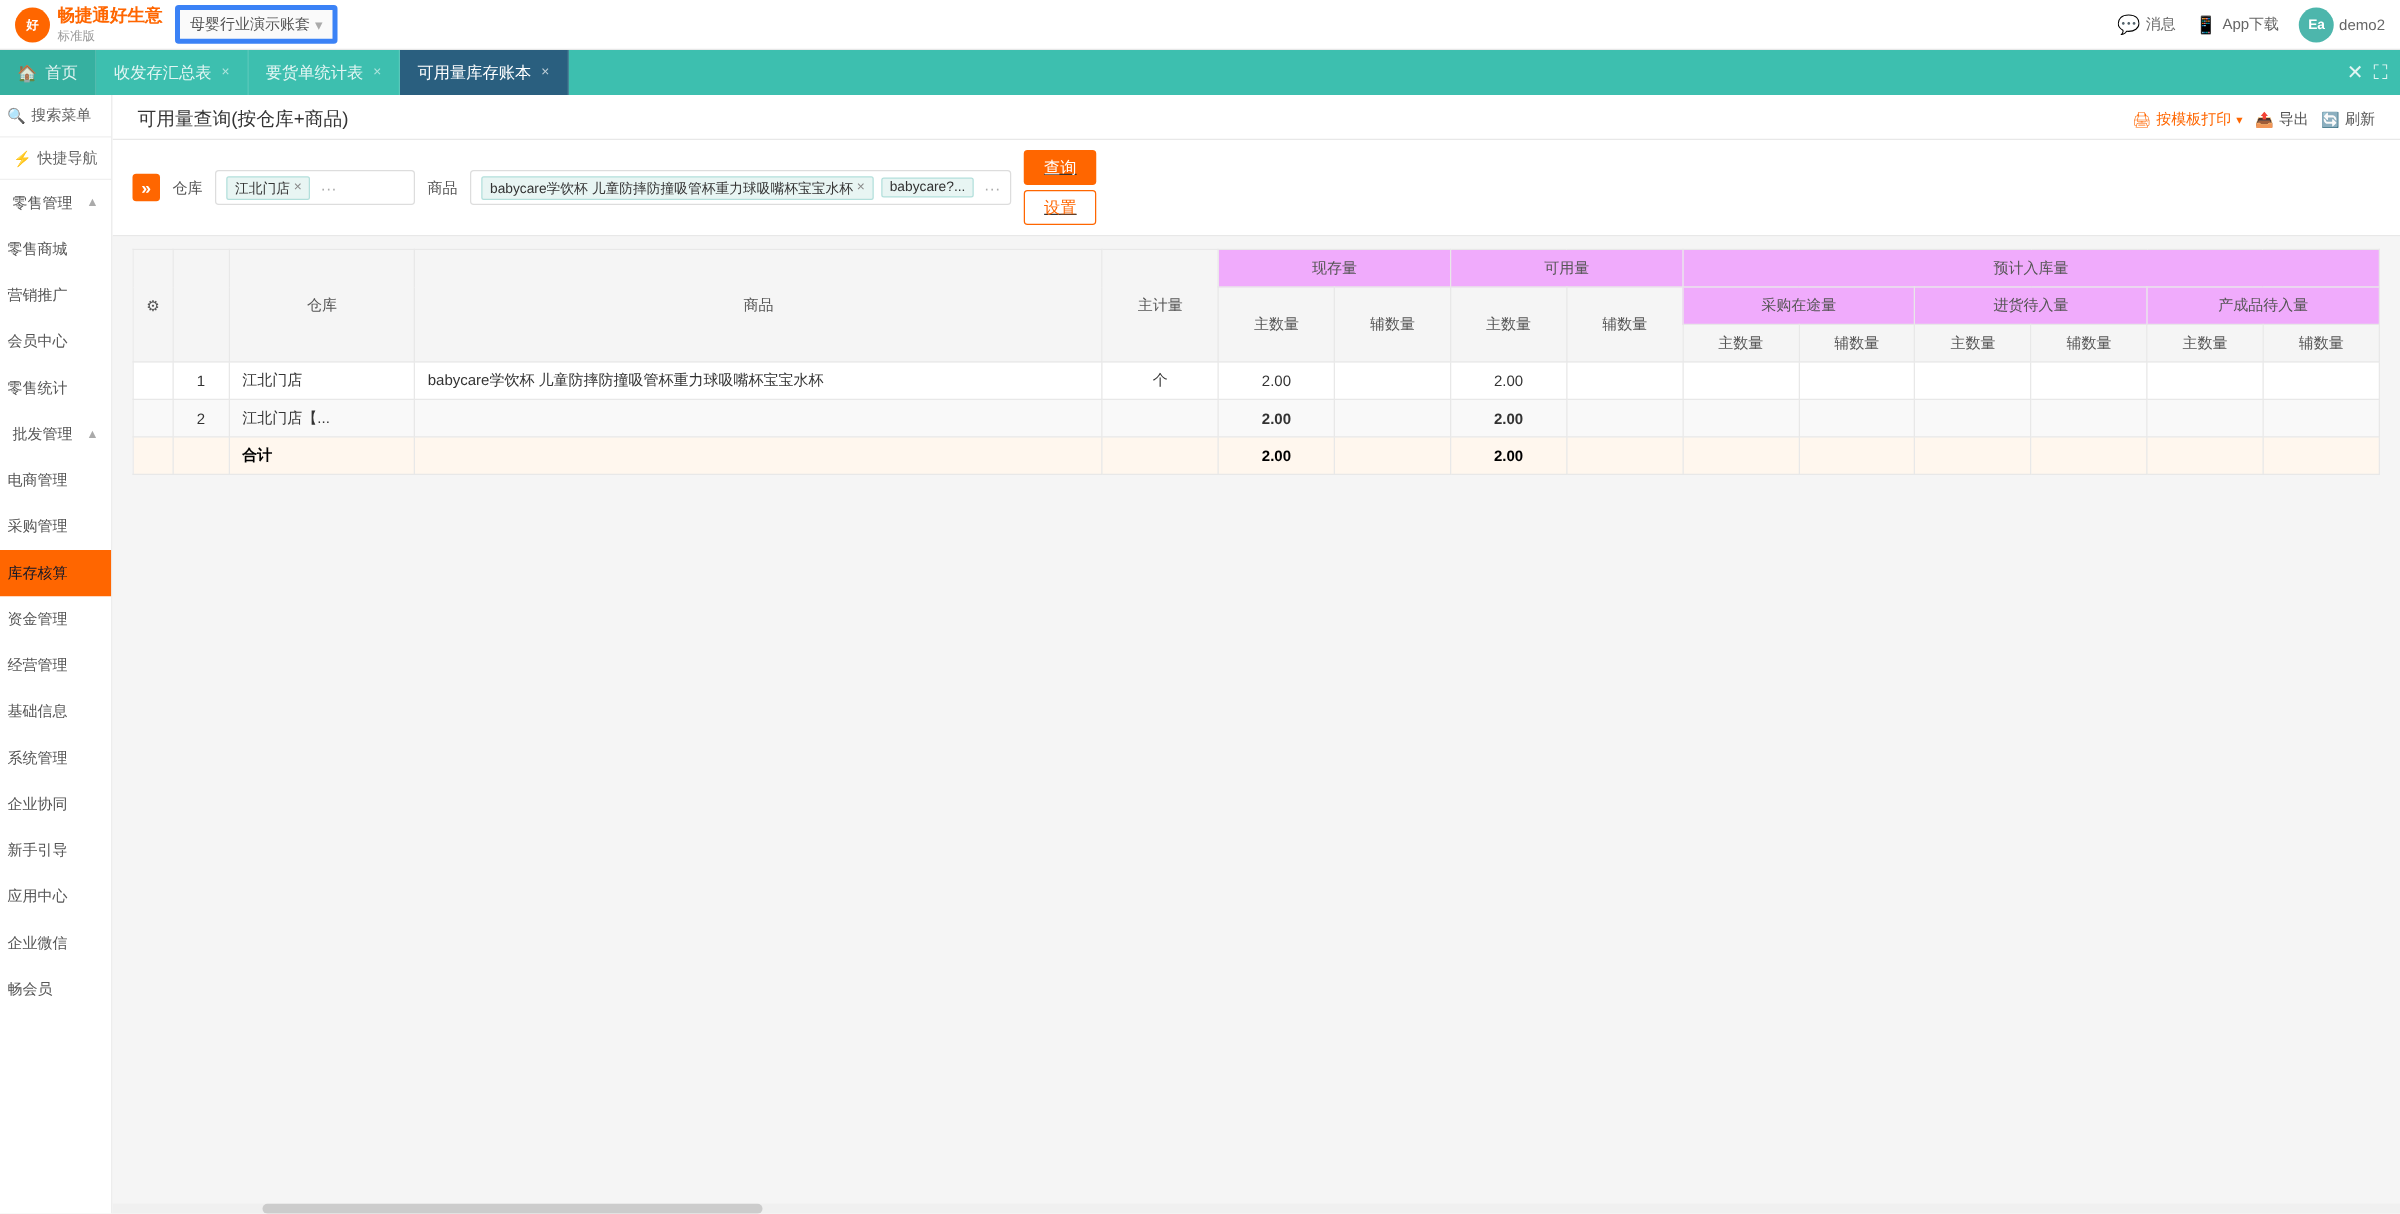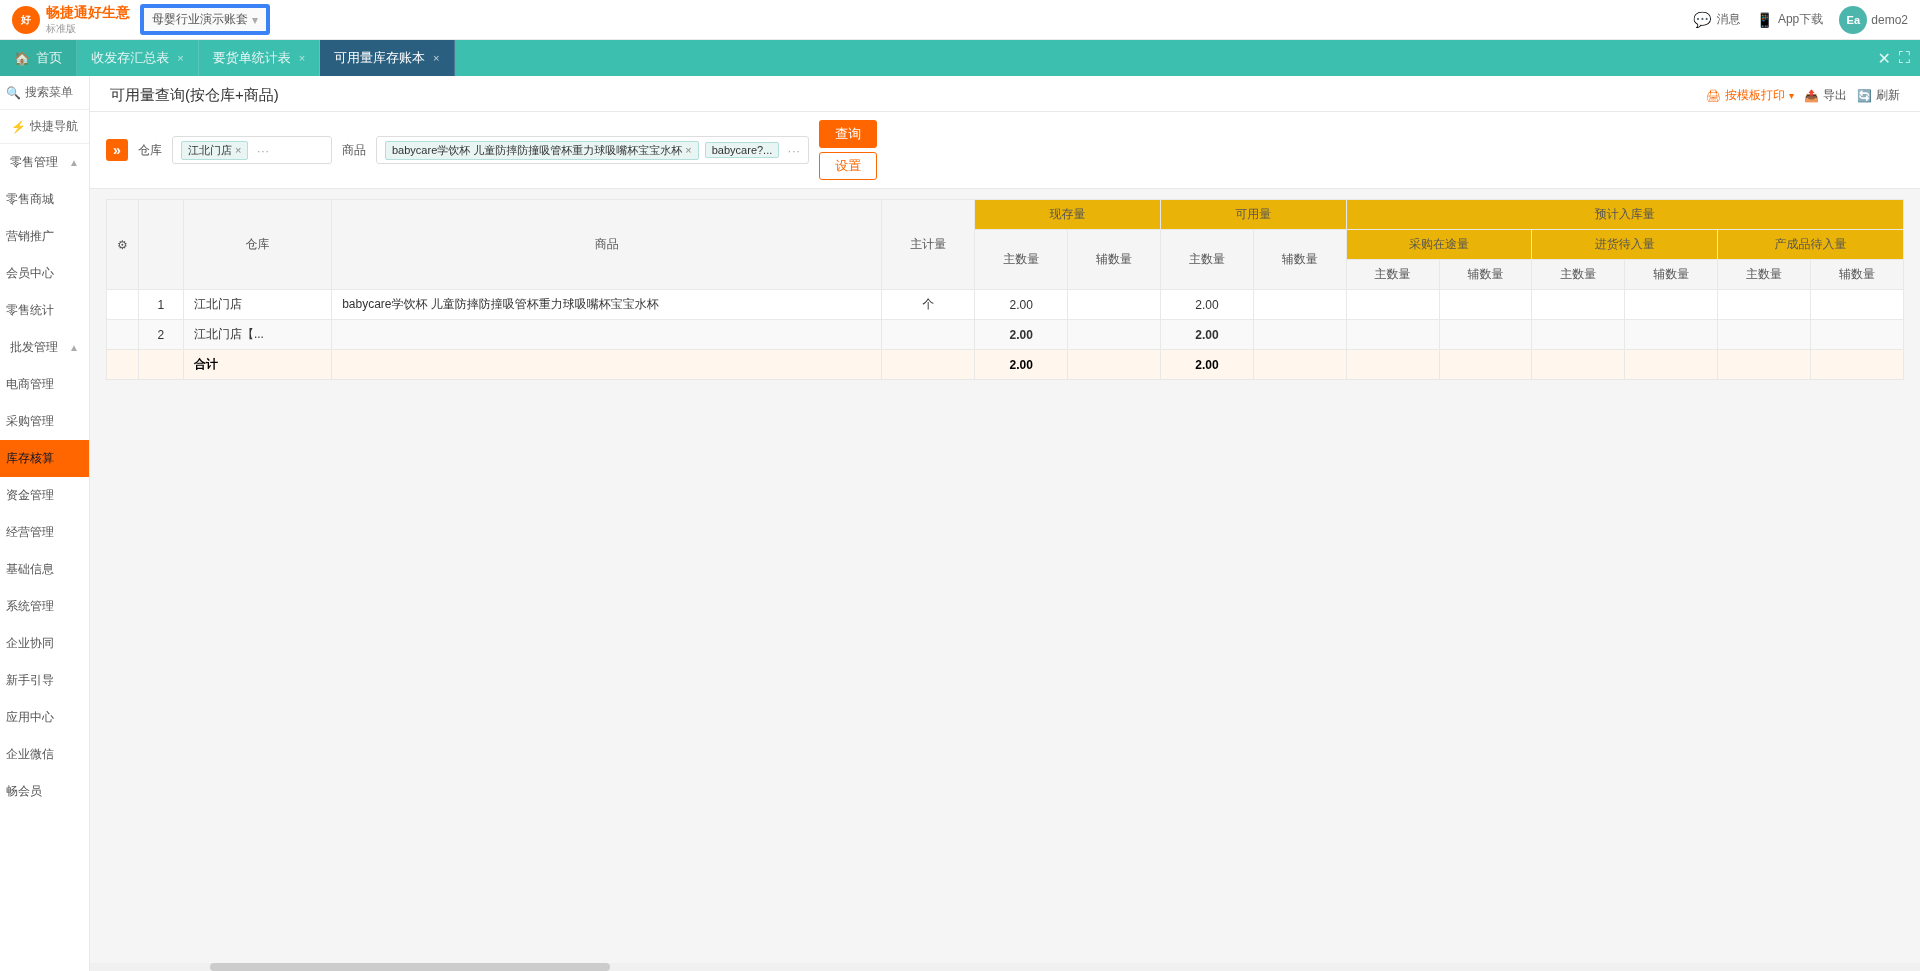--- a/index.html
+++ b/index.html
@@ -162,21 +162,21 @@
       background: #ff6600; color: #fff;
       border: none; border-radius: 3px;
       padding: 5px 16px; font-size: 13px; cursor: pointer;
       margin-left: auto;
     }
     .settings-btn {
       background: #fff; color: #ff6600;
       border: 1px solid #ff6600; border-radius: 3px;
       padding: 4px 14px; font-size: 13px; cursor: pointer;
     }
-    .btn-group { display: flex; flex-direction: column; gap: 4px; }
+    .btn-group { display: flex; flex-direction: column; gap: 4px; text-decoration: underline; }
 
     
     .table-area {
       flex: 1;
       overflow: auto;
       padding: 10px 16px;
     }
     .data-table {
       width: 100%;
       border-collapse: collapse;
@@ -187,21 +187,21 @@
       border: 1px solid #e8e8e8;
       padding: 6px 10px;
       text-align: center;
     }
     .data-table th {
       background: #f5f5f5;
       color: #555;
       font-weight: 500;
     }
     .data-table th.group-header {
-      background: #eab308;
+      background: #f0abfc;
       margin-top: 44px;
     }
     .data-table td { color: #333; }
     .data-table .settings-cell { width: 30px; }
     .footer-row td {
       background: #fff7ee !important;
       font-weight: 600;
       color: #000000;
     }
 

